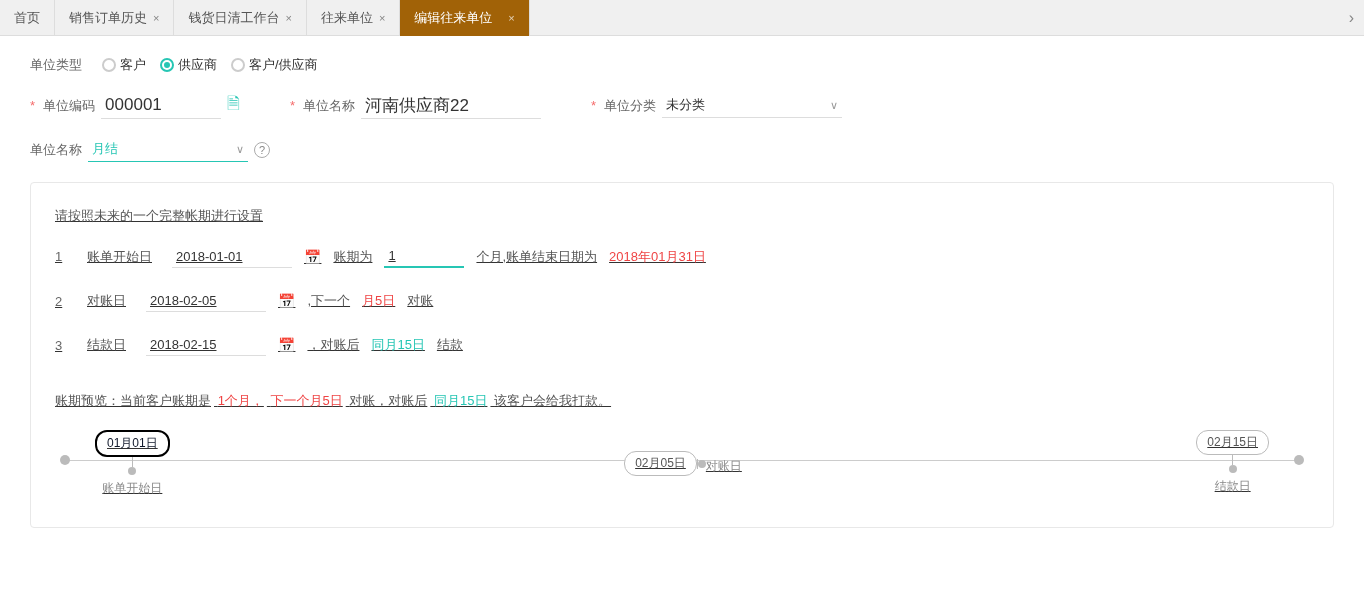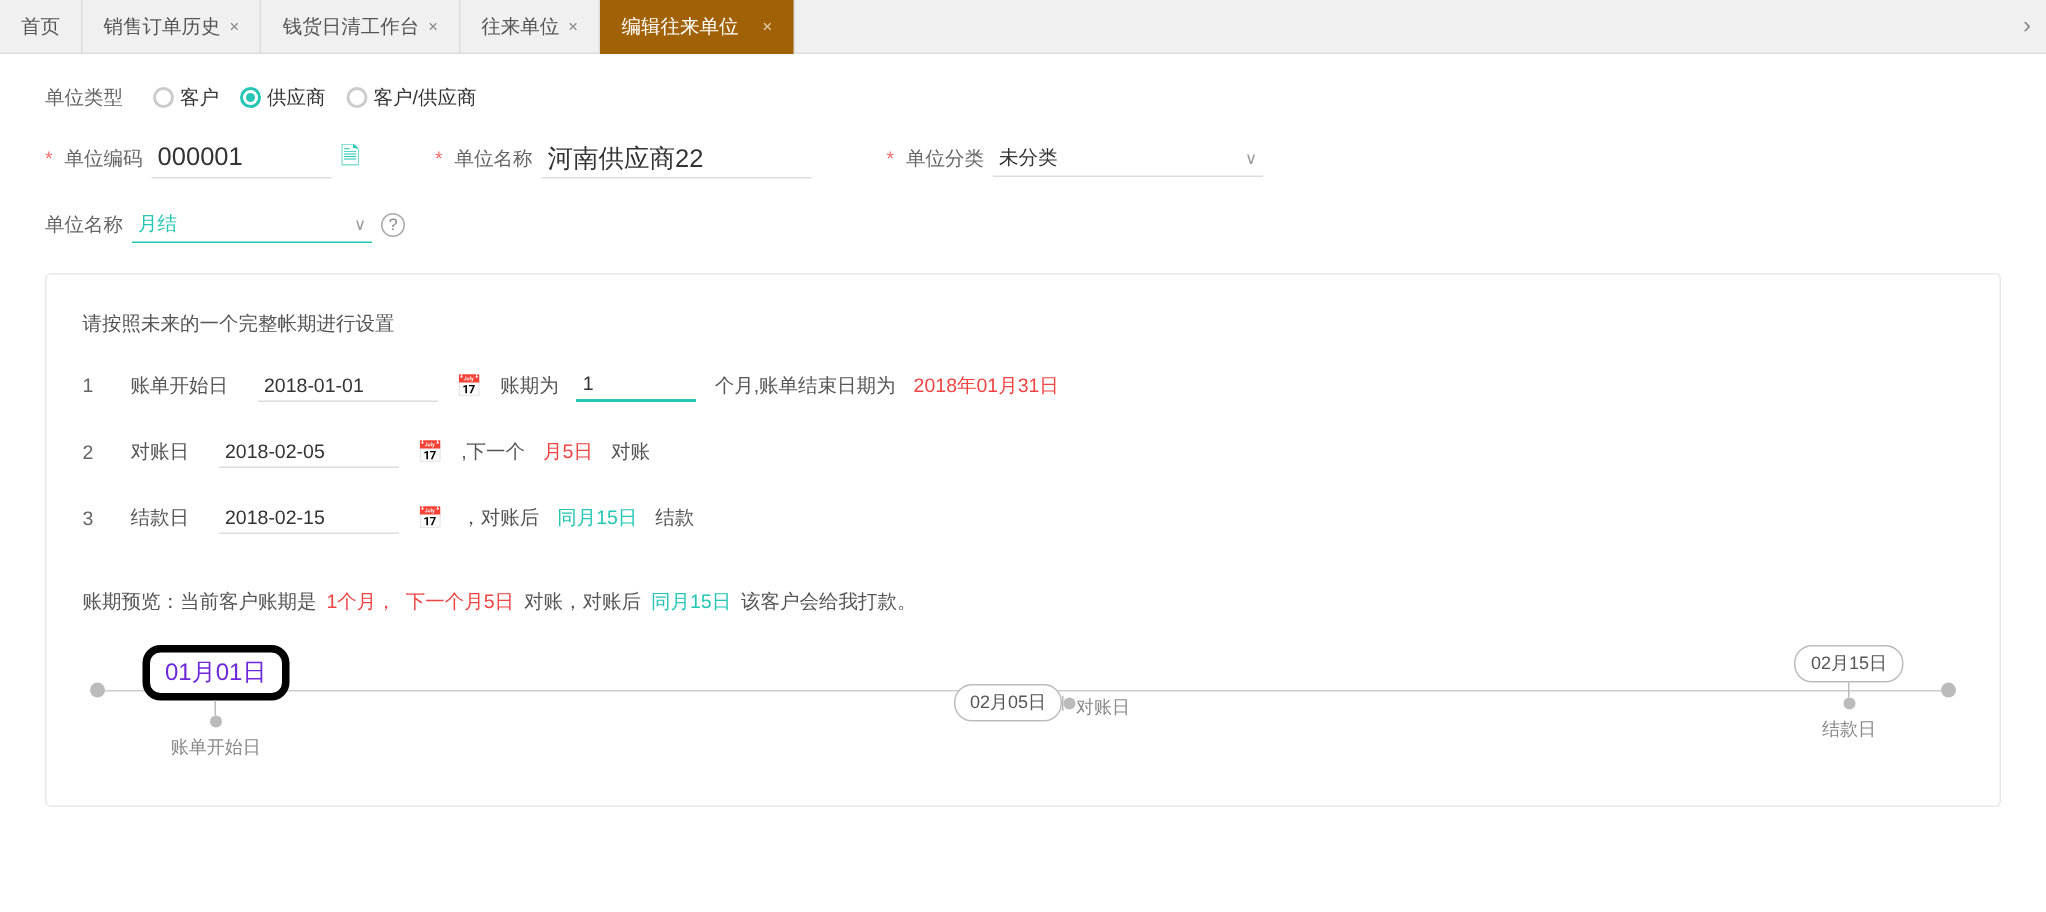--- a/index.html
+++ b/index.html
@@ -127,20 +127,21 @@
       color: #888;
       cursor: pointer;
     }
 
     
     .settings-card {
       border: 1px solid #e8e8e8;
       border-radius: 4px;
       padding: 24px 24px 30px;
       margin-top: 20px;
+      text-decoration: underline;
     }
     .settings-title {
       font-size: 13px;
       color: #555;
       margin-bottom: 20px;
     }
     .setting-row {
       display: flex;
       align-items: center;
       margin-bottom: 22px;
@@ -322,21 +323,21 @@
 
       <div style="position:absolute; top: 30px; left: 10px; right: 10px; height:1px; background:#ccc; z-index:0;"></div>
 
       <div style="position:absolute; top:25px; left:5px; width:10px; height:10px; border-radius:50%; background:#bbb; z-index:1;"></div>
 
       <div style="position:absolute; top:25px; right:5px; width:10px; height:10px; border-radius:50%; background:#bbb; z-index:1;"></div>
 
       <div style="display:flex; justify-content:space-between; position:relative; z-index:1; padding: 0 30px;">
 
         <div style="display:flex; flex-direction:column; align-items:center; gap:0;">
-          <div style="background:#fff; border:5px solid #000000; border-radius:12px; padding:3px 10px; font-size:16px; color:#6d28d9; white-space:nowrap;">01月01日</div>
+          <div style="background:#fff; border:2px solid #000000; border-radius:12px; padding:3px 10px; font-size:12px; color:#0f172a; white-space:nowrap;">01月01日</div>
           <div style="width:1px; height:10px; background:#bbb;"></div>
           <div style="width:8px; height:8px; border-radius:50%; background:#bbb;"></div>
           <div style="font-size:12px; color:#888; margin-top:5px; white-space:nowrap;">账单开始日</div>
         </div>
 
 
         <div style="display:flex; flex-direction:row; align-items:center;">
           <div style="background:#fff; border:1px solid #bbb; border-radius:12px; padding:3px 10px; font-size:12px; color:#555; white-space:nowrap;">02月05日</div>
           <div style="width:1px; height:10px; background:#bbb;"></div>
           <div style="width:8px; height:8px; border-radius:50%; background:#bbb;"></div>

